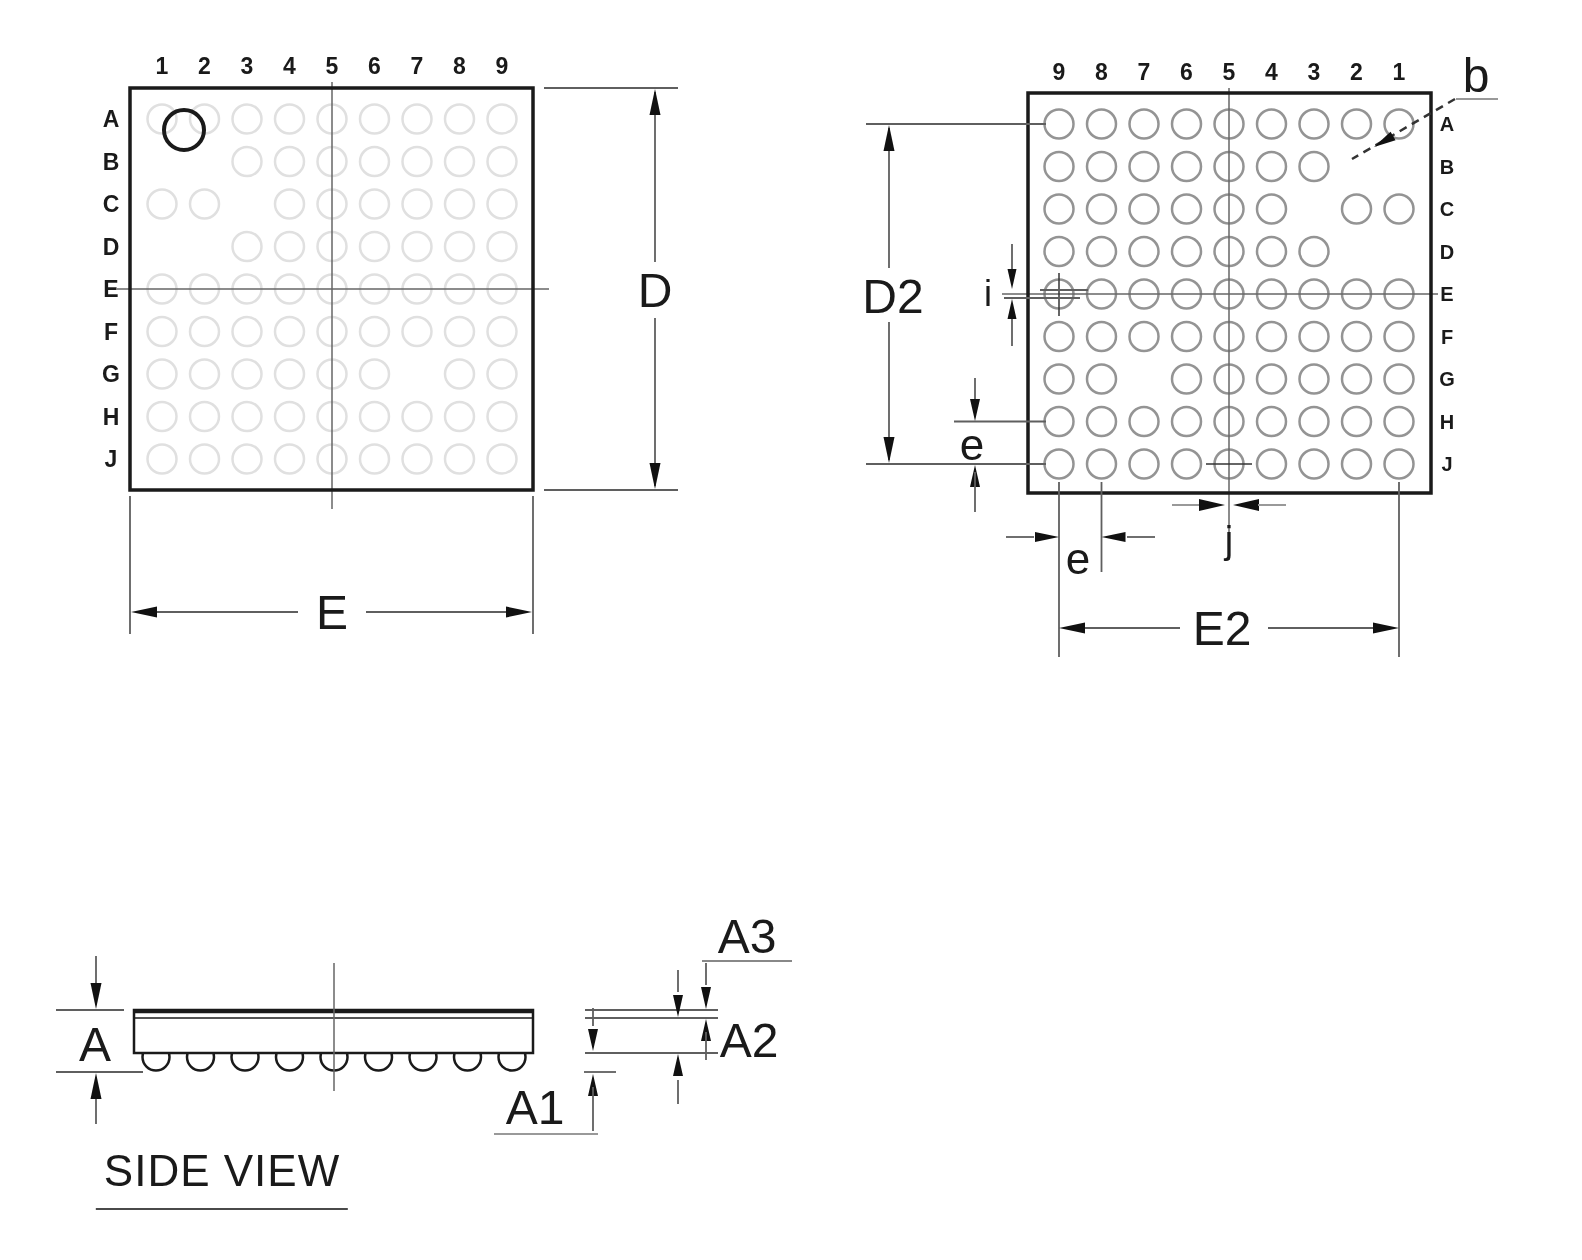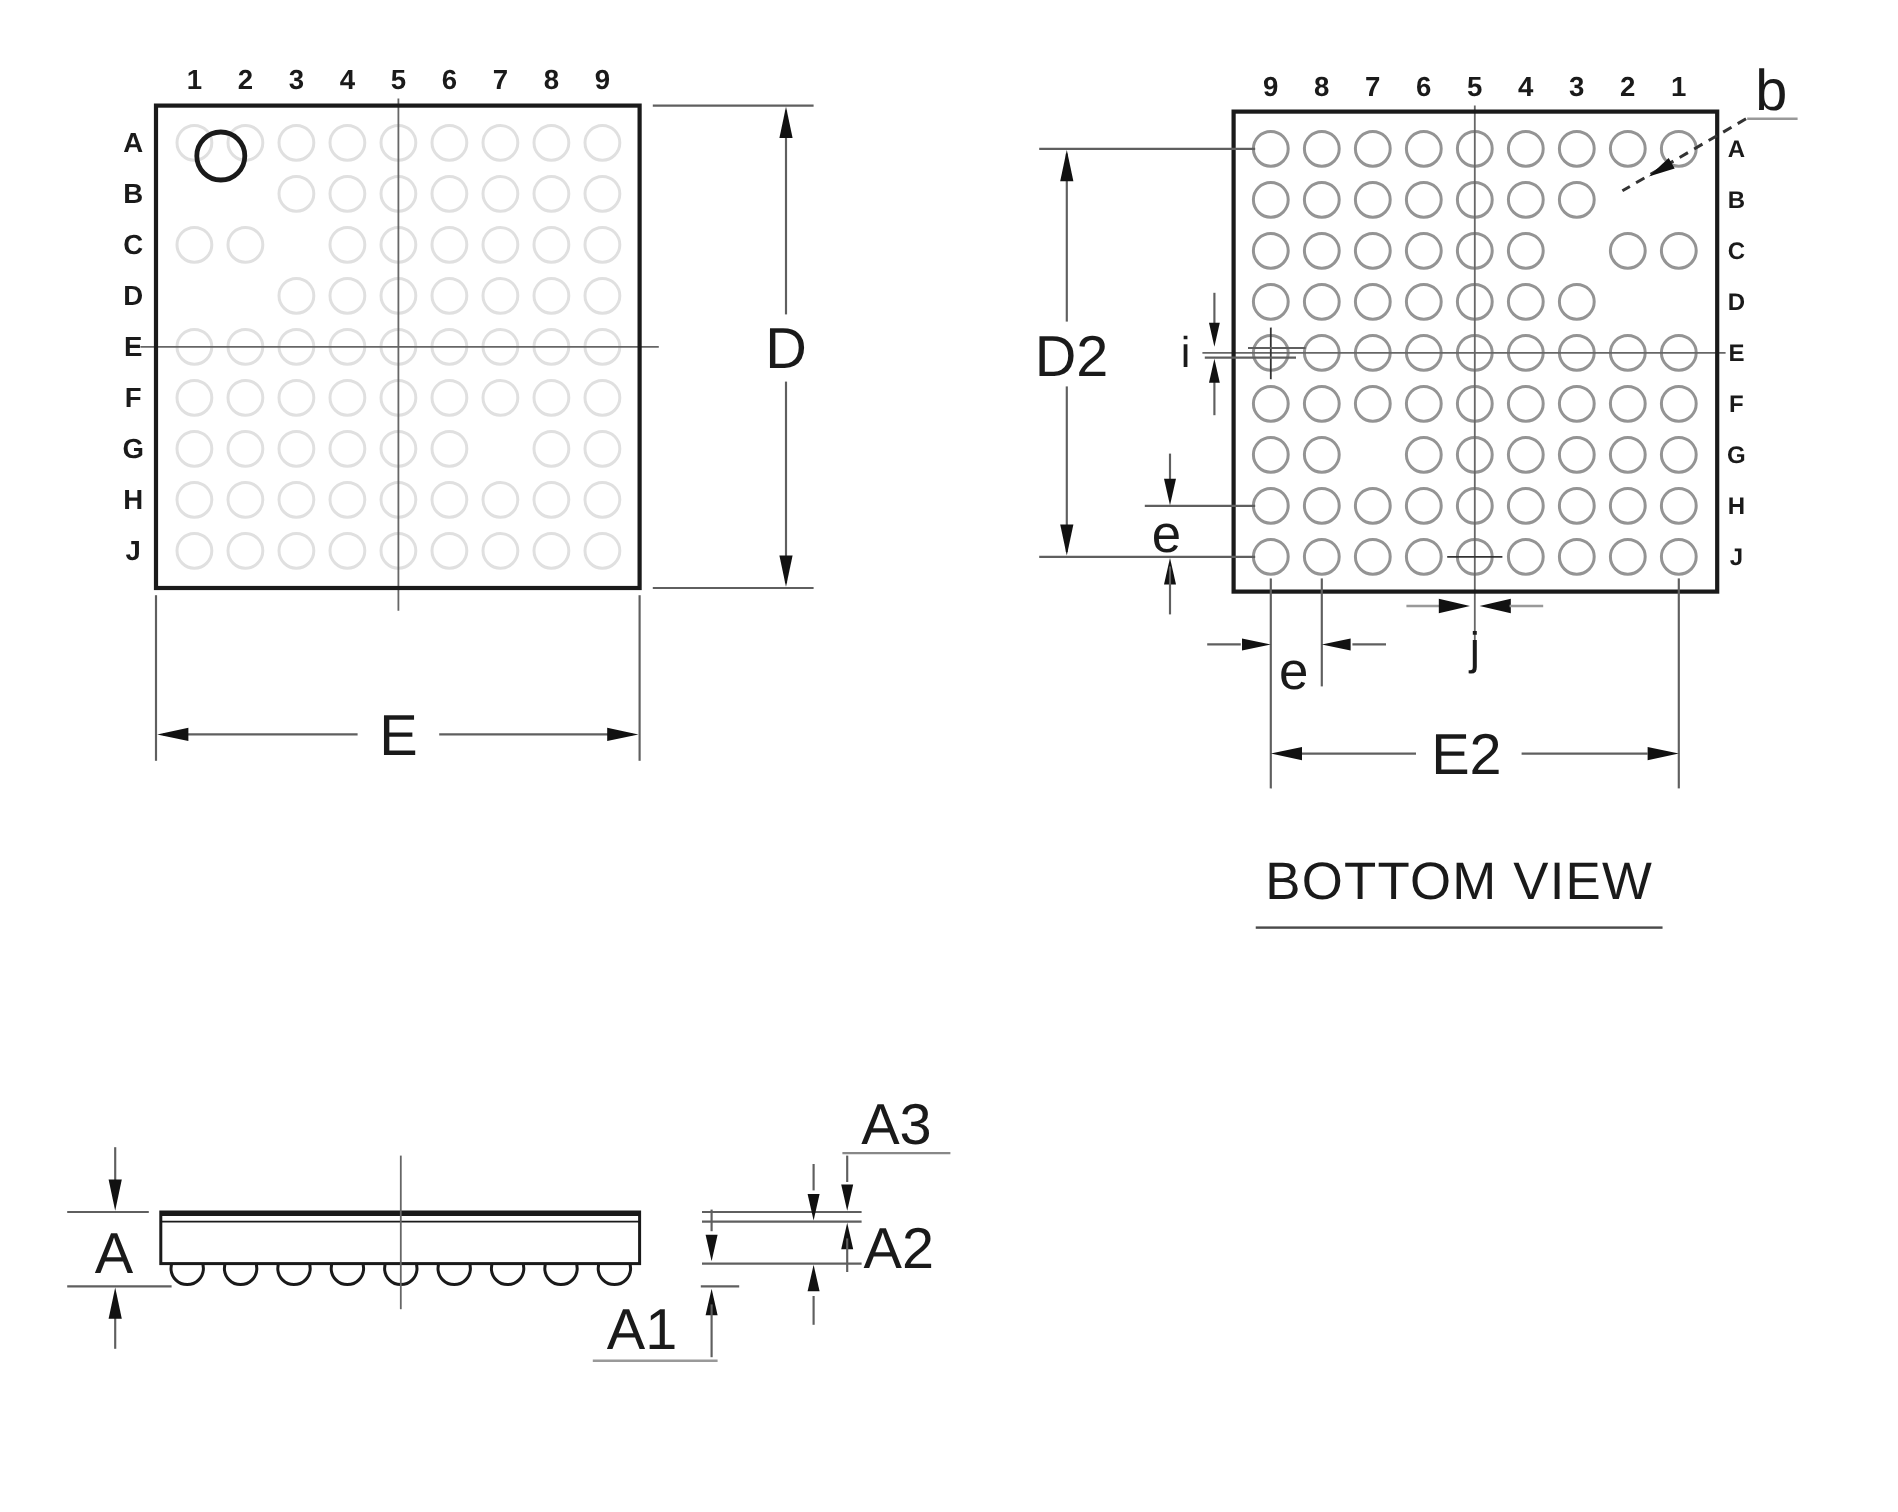--- a/index.html
+++ b/index.html
@@ -317,14 +317,14 @@
       <polygon points="678,1054 683,1076 673,1076" fill="#111111"></polygon>
       <line x1="678" y1="1080" x2="678" y2="1104" stroke="#5f5f5f" stroke-width="1.8"></line>
       <text x="749" y="1057" font-size="48" text-anchor="middle" fill="#1a1a1a" font-weight="500" font-family="&quot;Liberation Sans&quot;,&quot;DejaVu Sans&quot;,sans-serif">A2</text>
       <line x1="593" y1="1008" x2="593" y2="1026" stroke="#5f5f5f" stroke-width="1.8"></line>
       <polygon points="593,1051 588,1029 598,1029" fill="#111111"></polygon>
       <polygon points="593,1074 598,1096 588,1096" fill="#111111"></polygon>
       <line x1="593" y1="1087" x2="593" y2="1131" stroke="#5f5f5f" stroke-width="1.8"></line>
       <line x1="494" y1="1134" x2="598" y2="1134" stroke="#999999" stroke-width="2"></line>
       <text x="535" y="1124" font-size="48" text-anchor="middle" fill="#1a1a1a" font-weight="500" font-family="&quot;Liberation Sans&quot;,&quot;DejaVu Sans&quot;,sans-serif">A1</text>
     </svg>
-  <div class="view-title" id="title-bottom">BOTTOM VIEW</div>
+  <div class="view-title" id="title-side">SIDE VIEW</div>
 </div>
 
 </body></html>

